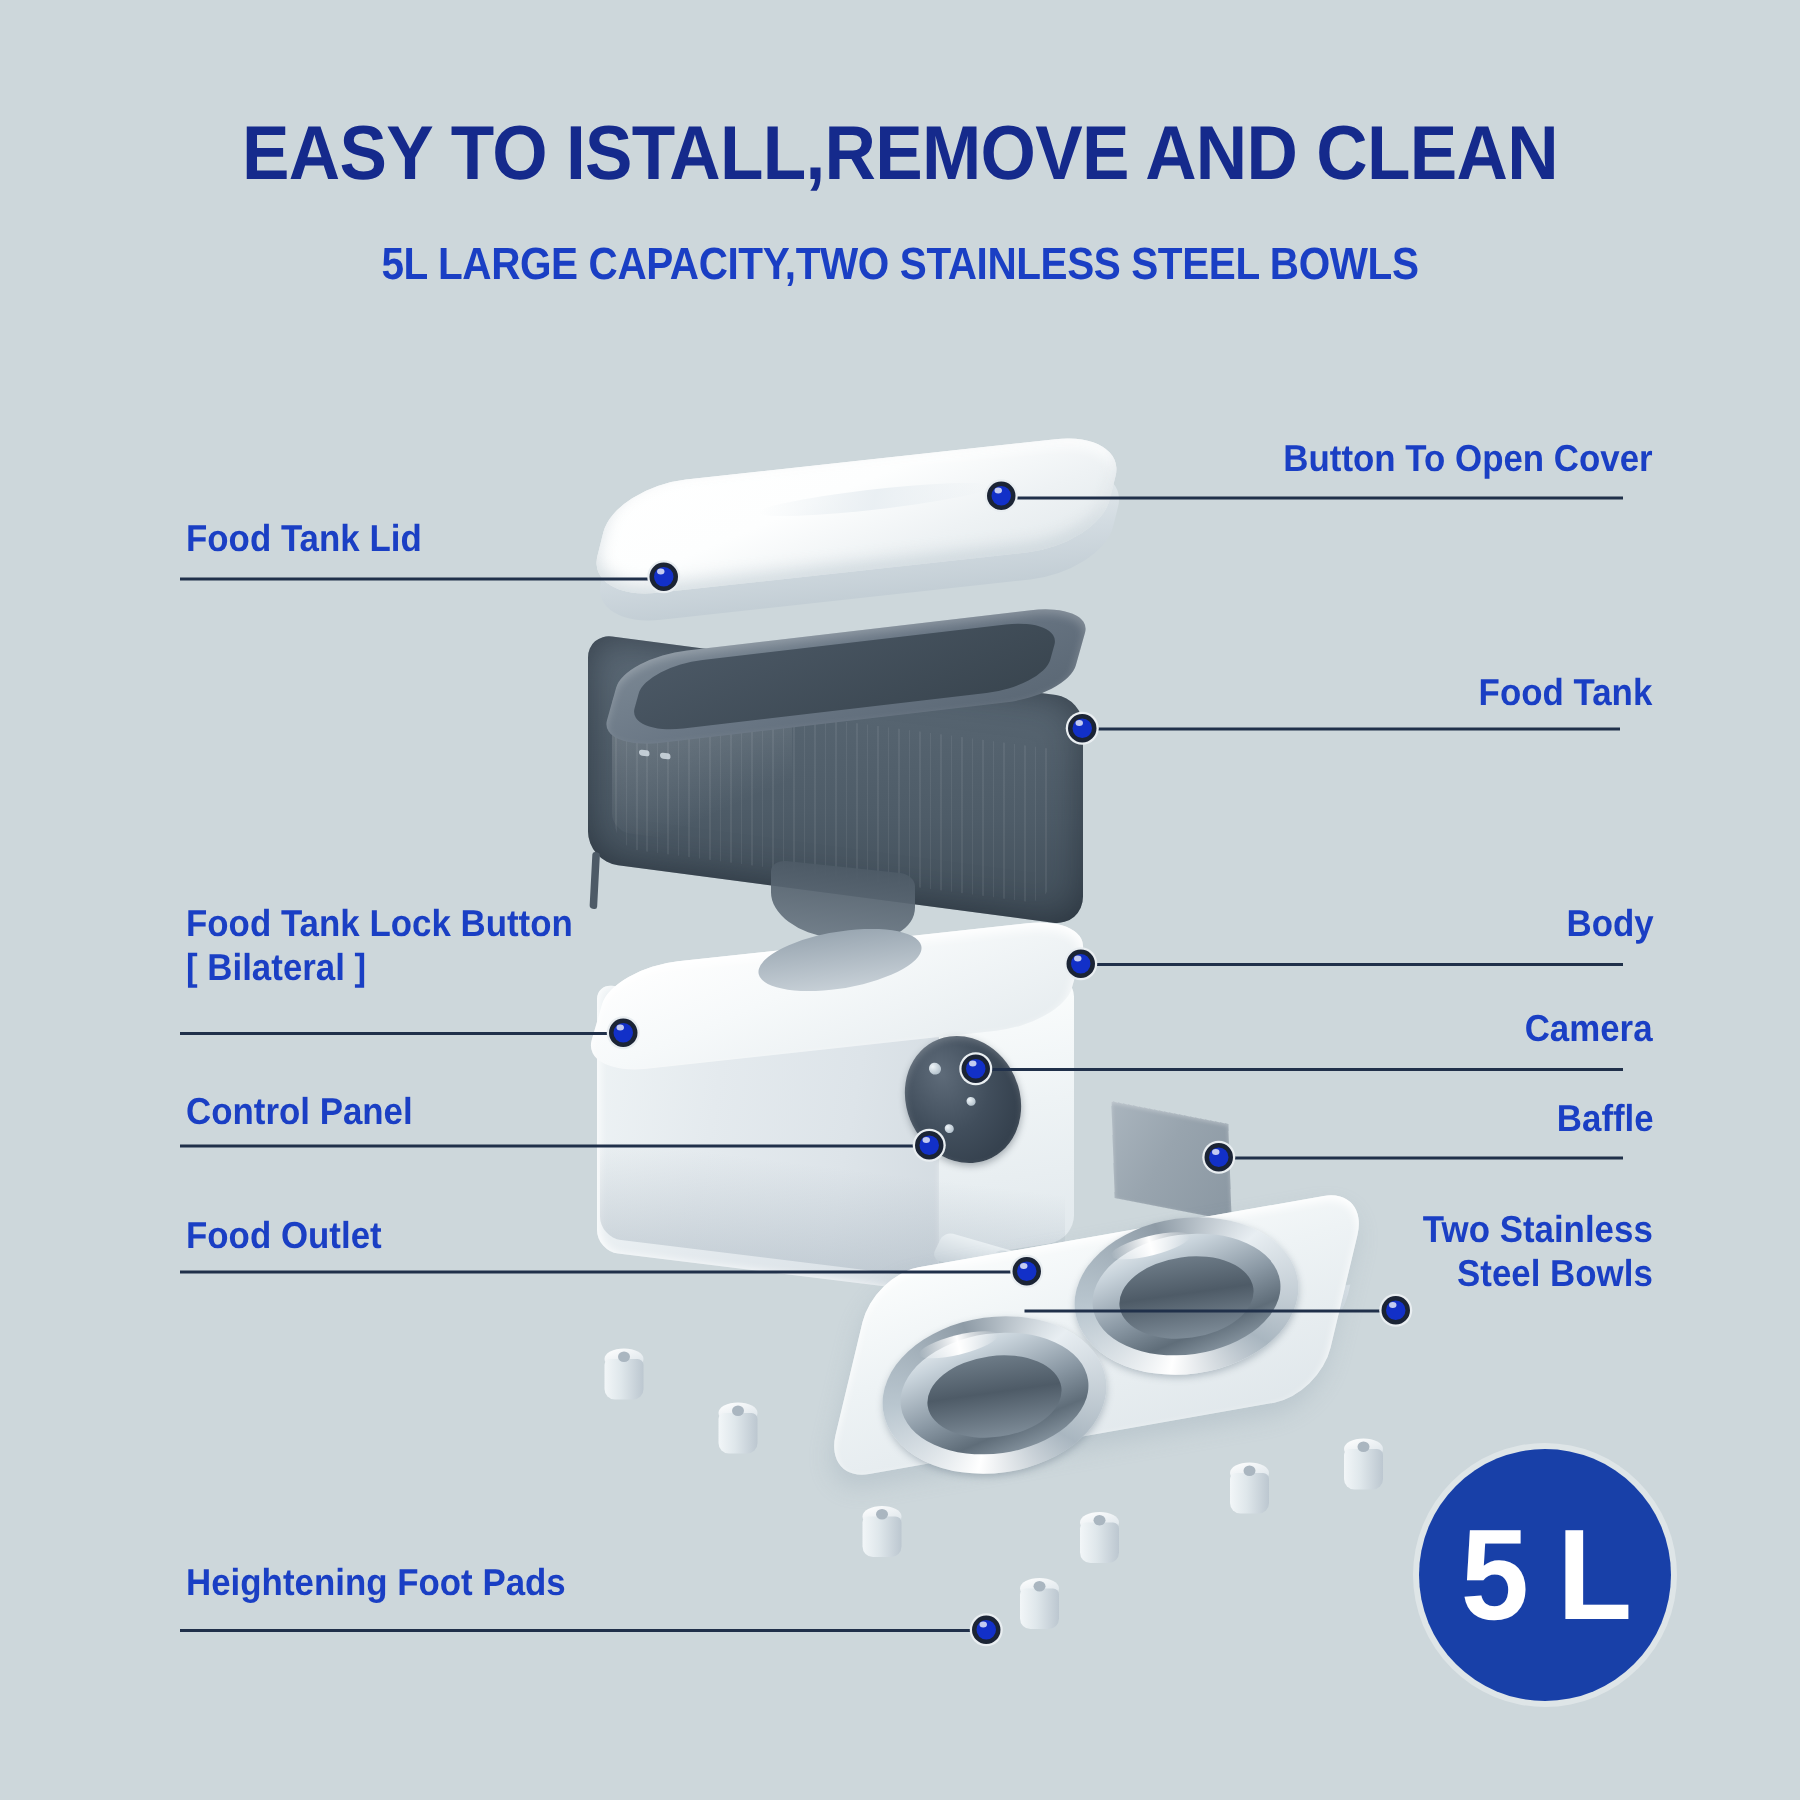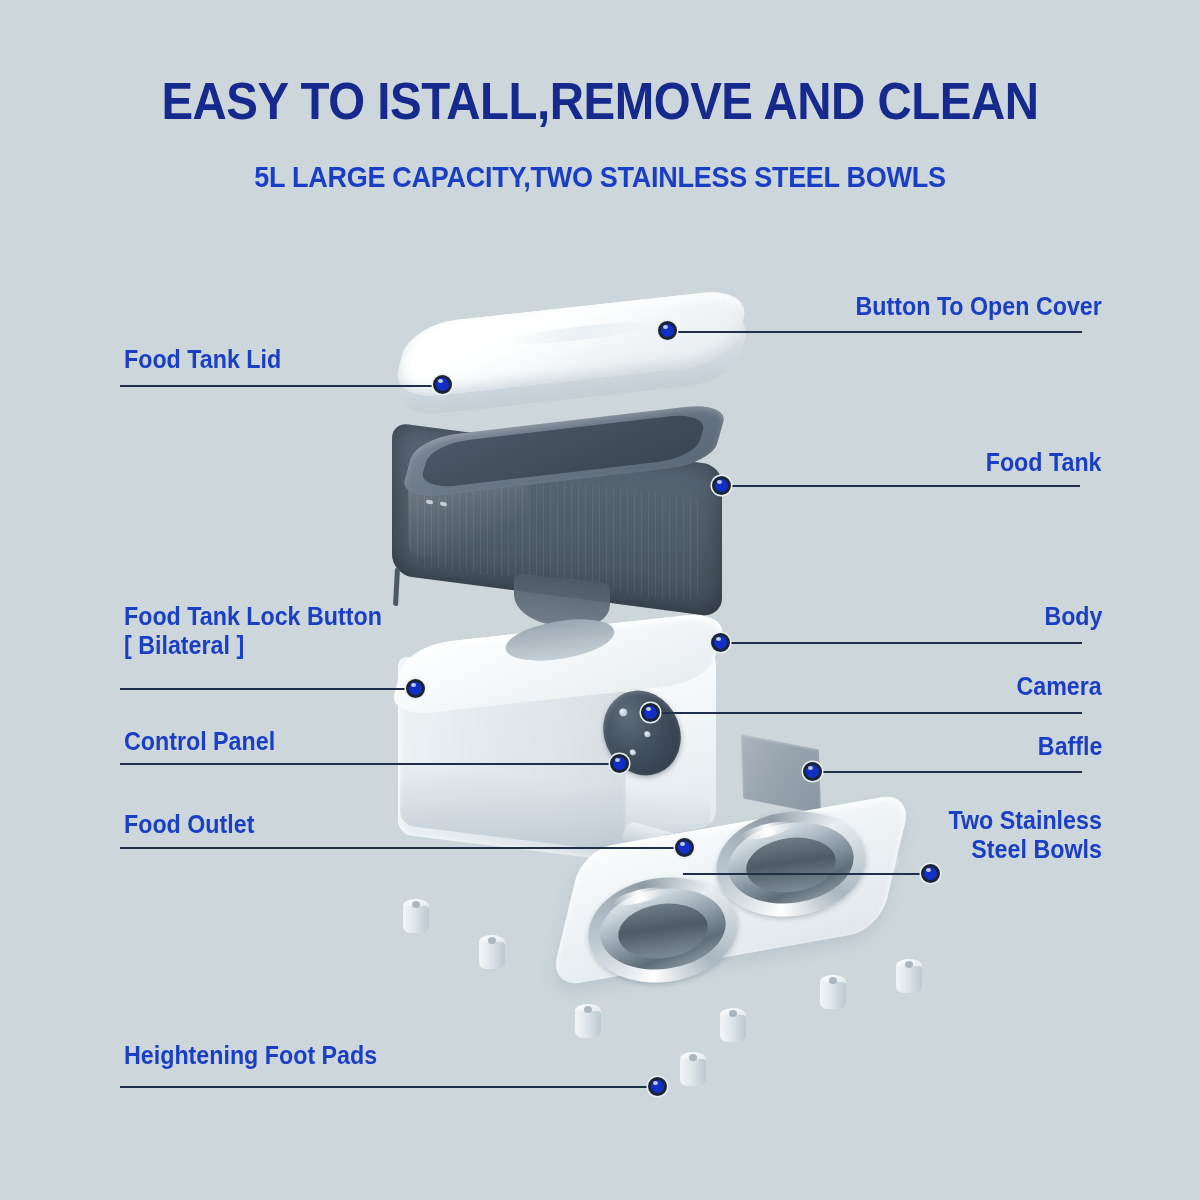--- a/index.html
+++ b/index.html
@@ -447,14 +447,17 @@
 
   <div class="lbl right" style="right:98px;top:732px;">
     <span class="ln">Baffle</span>
   </div>
 
   <div class="lbl right" style="right:98px;top:806px;">
     <span class="ln">Two Stainless</span>
     <span class="ln">Steel Bowls</span>
   </div>
 
+  <div class="badge">
+    <span>5 L</span>
+  </div>
 
 </div>
 
 </body></html>

